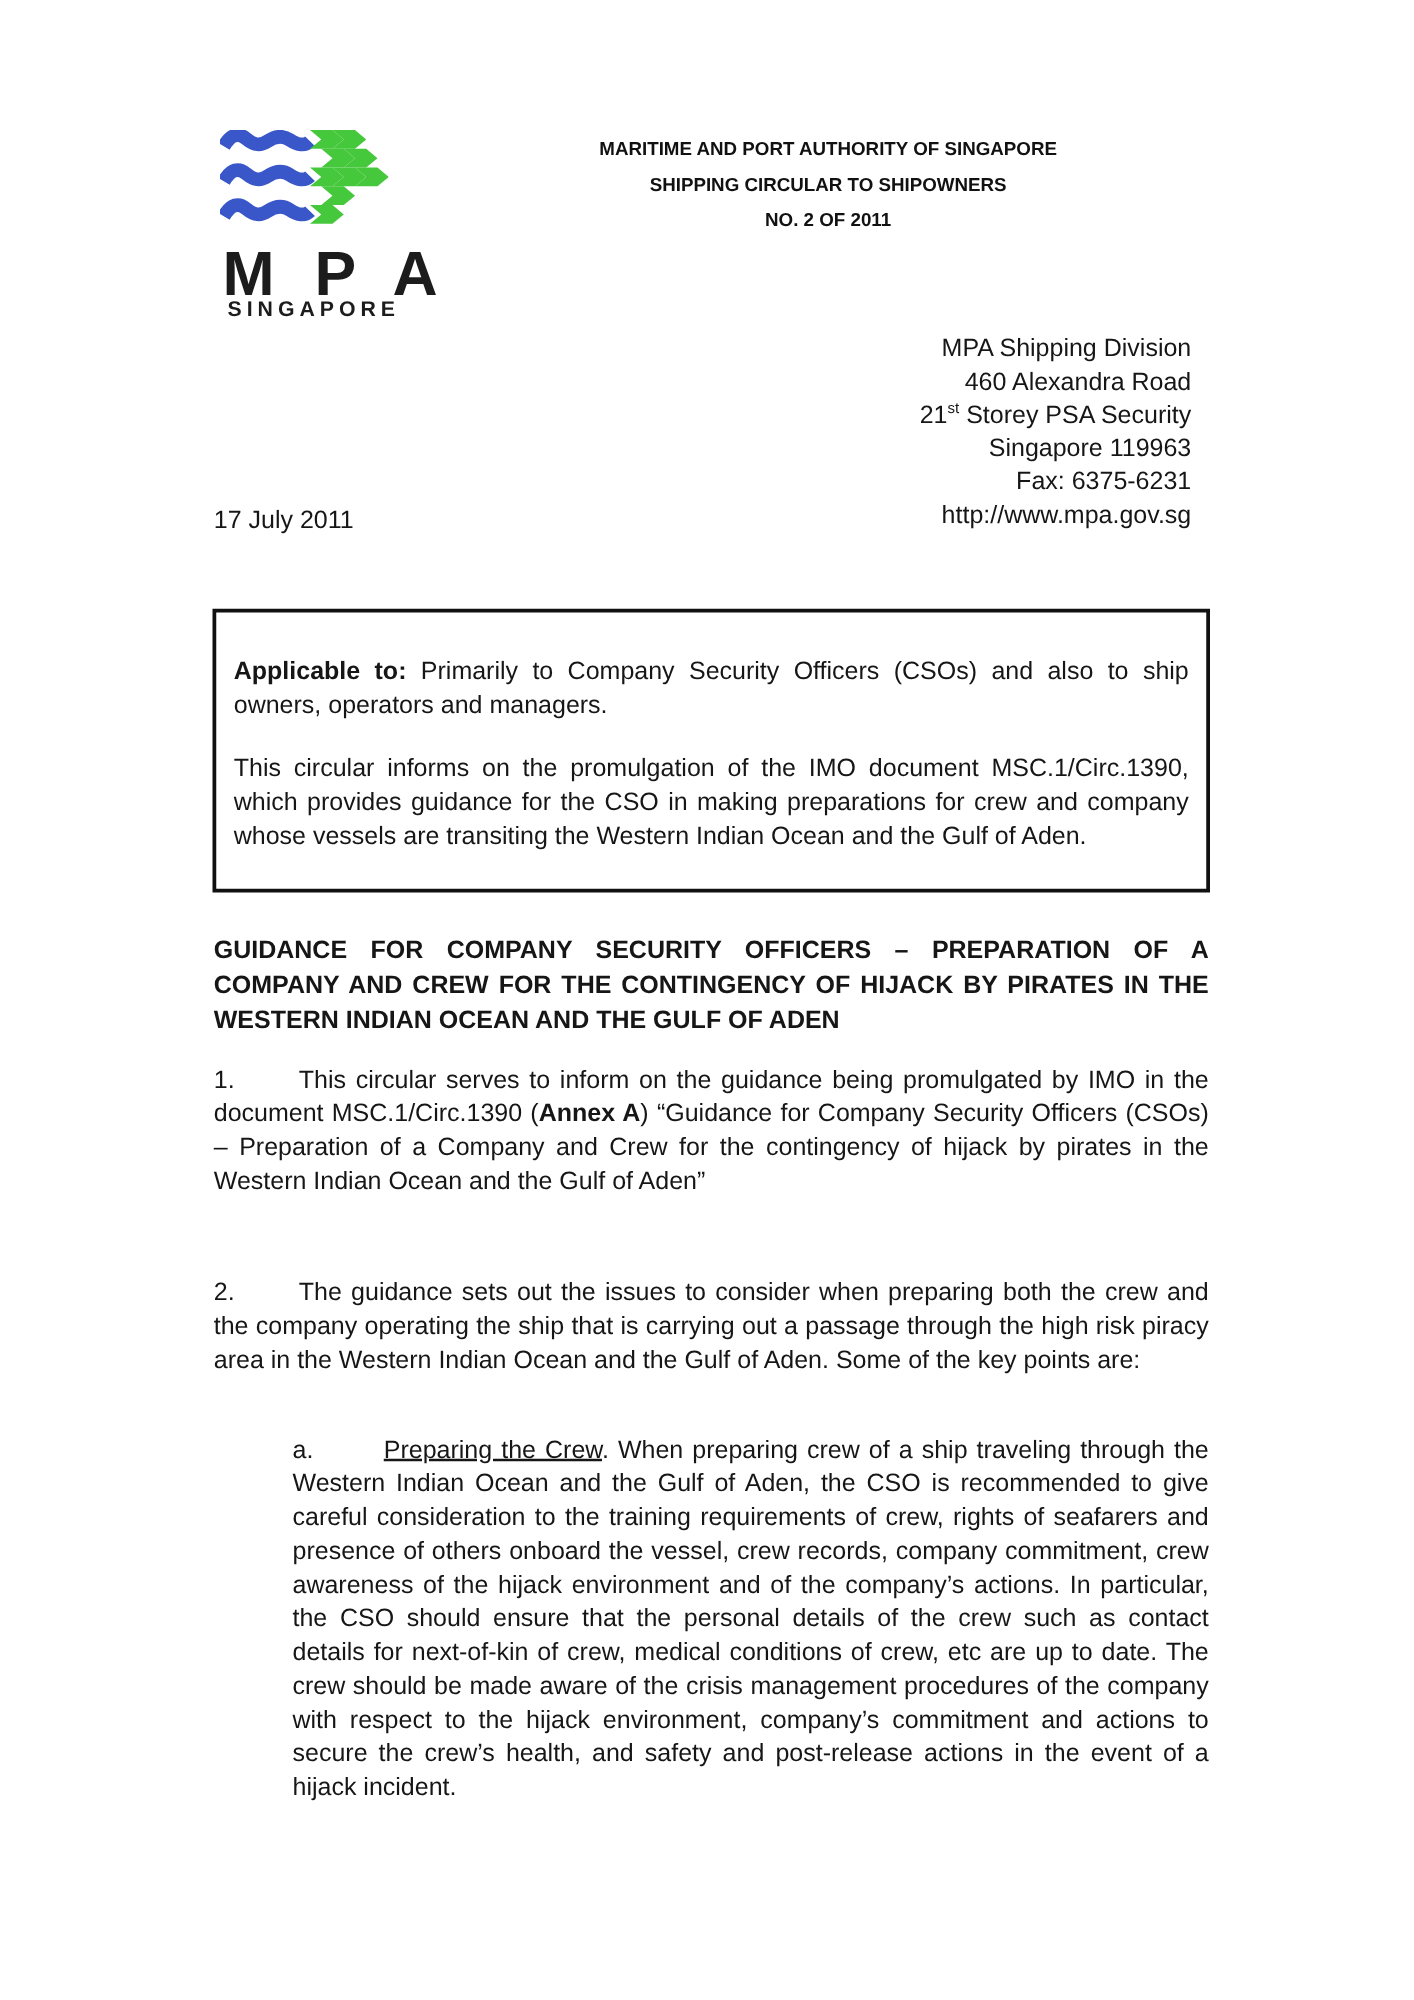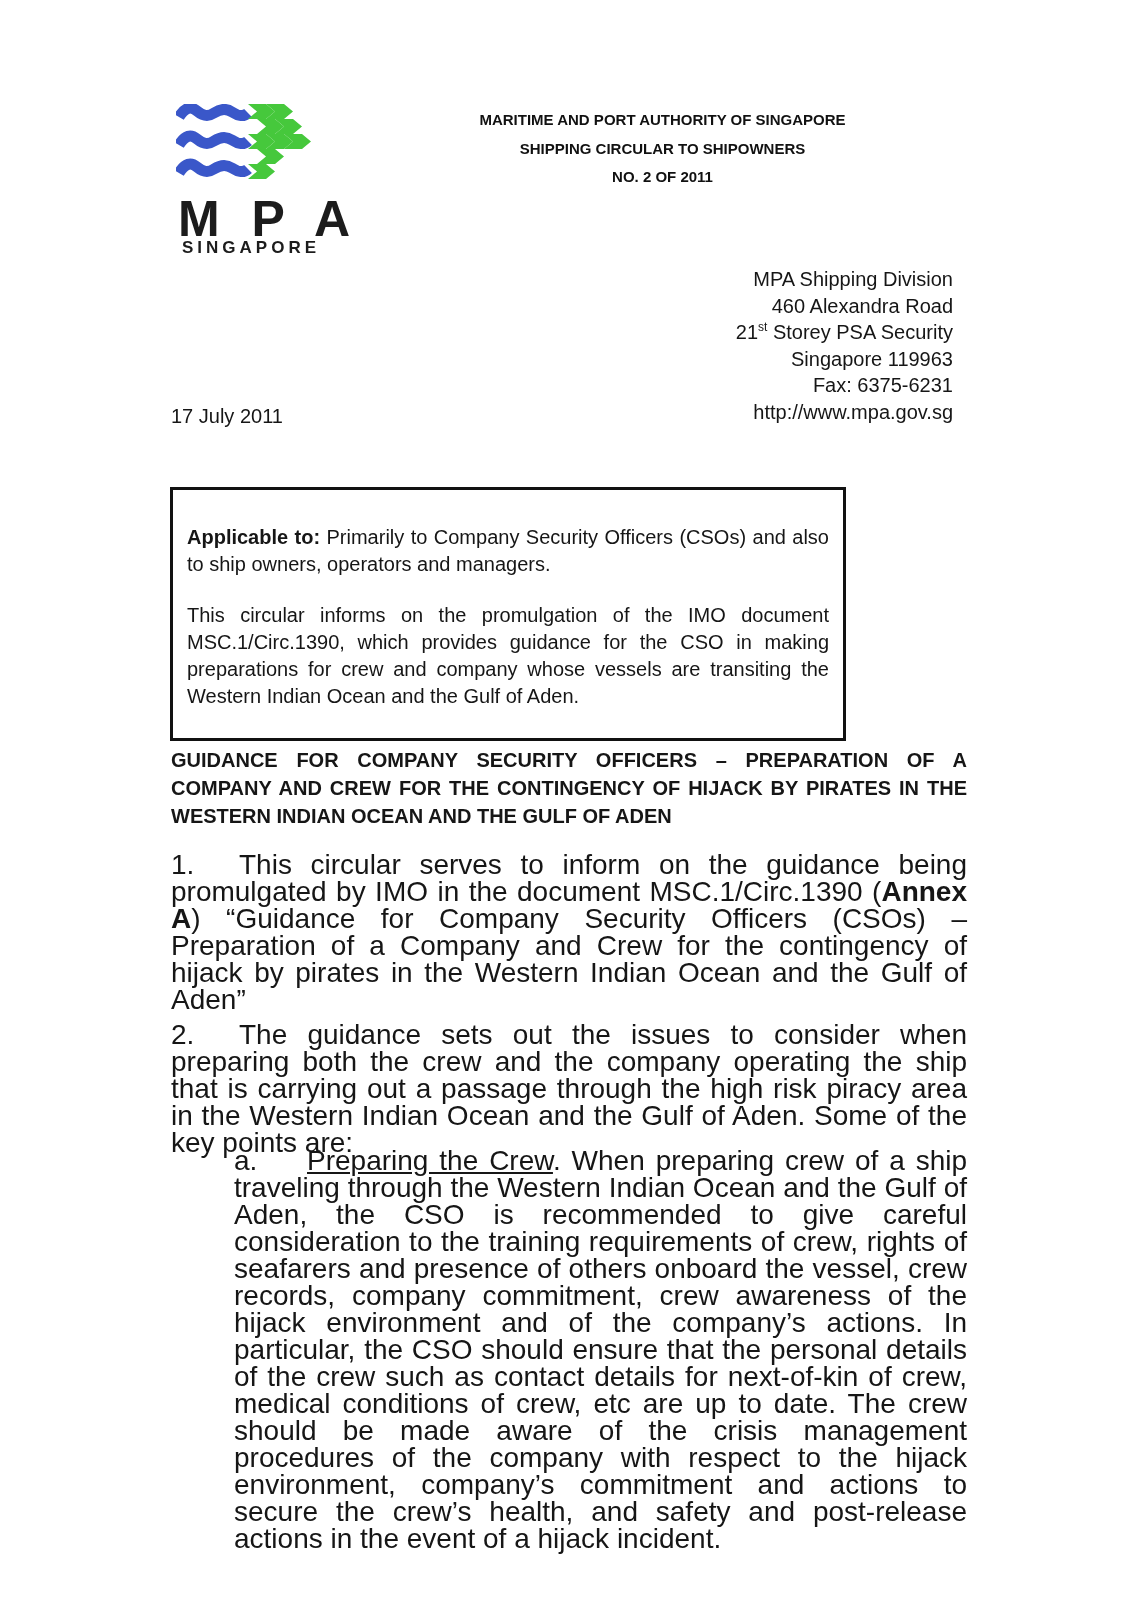--- a/index.html
+++ b/index.html
@@ -90,21 +90,21 @@
     top: 405px;
     font-size: 20px;
     color: #161616;
   }
 
   
   .applicable-box {
     position: absolute;
     left: 170px;
     top: 487px;
-    width: 676px;
+    width: 798px;
     box-sizing: border-box;
     border: 3px solid #111;
     padding: 34px 14px 28px 14px;
     font-size: 20px;
     line-height: 27px;
     text-align: justify;
   }
   .applicable-box p { margin: 0; }
   .applicable-box p + p { margin-top: 24px; }
 
@@ -118,21 +118,21 @@
     font-weight: 700;
     line-height: 28px;
     text-align: justify;
   }
 
   
   .para, .sub-para {
     position: absolute;
     left: 171px;
     width: 796px;
-    font-size: 28px;
+    font-size: 20px;
     line-height: 27px;
     text-align: justify;
   }
   .para-1 { top: 851px; }
   .para-2 { top: 1021px; }
   .num {
     display: inline-block;
     width: 68px;
   }
   .sub-para {

